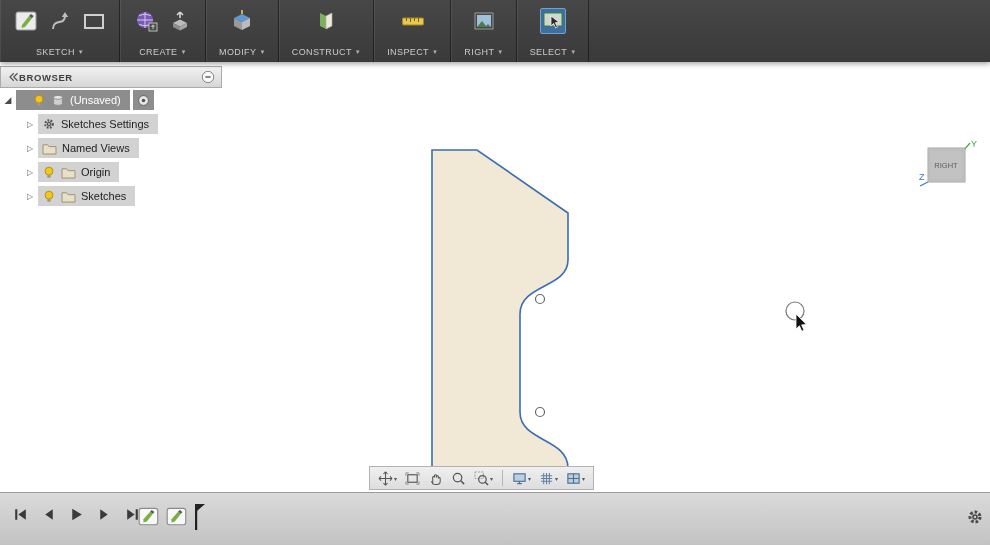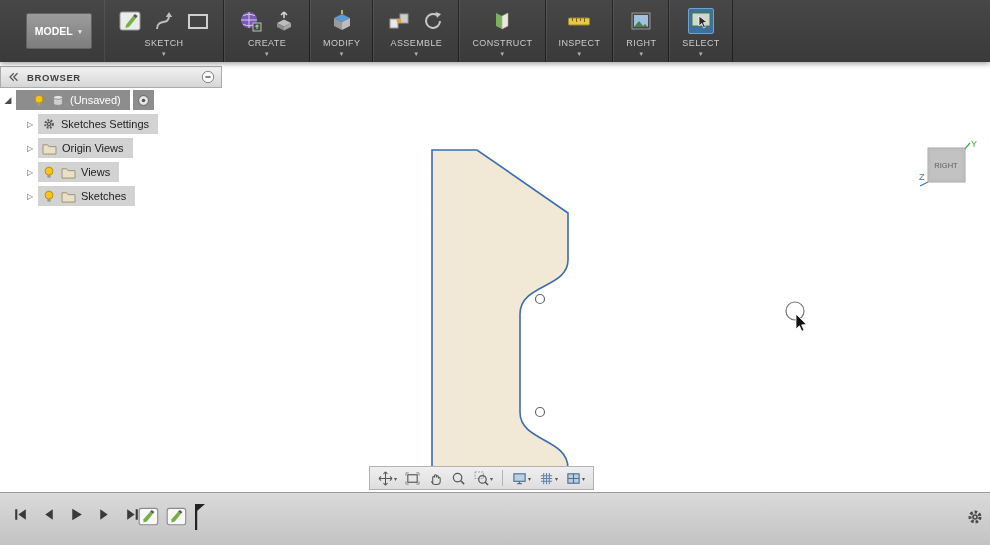--- a/index.html
+++ b/index.html
@@ -29,29 +29,29 @@
     border-left:1px solid rgba(255,255,255,0.08);
     border-right:1px solid rgba(0,0,0,0.45);
     flex:0 0 auto;
   }
   .ticons { display:flex; gap:8px; align-items:center; height:32px; }
   .tbtn { width:26px; height:26px; display:flex; align-items:center; justify-content:center; border-radius:2px; cursor:pointer; }
   .tbtn svg { display:block; }
   .tbtn.active { background:#3e6f9e; border:1px solid #6fa3cf; }
   .tlabel {
     color:#cbcbcb; font-size:9px; letter-spacing:0.4px;
-    display:flex; gap:3px; align-items:center; cursor:pointer; white-space:nowrap;flex-direction:column;
+    display:flex; gap:3px; align-items:center; cursor:pointer; white-space:nowrap;
   }
   .tlabel .caret { font-size:6px; color:#b0b0b0; }
 
   
   .browser { position:absolute; top:66px; left:0; width:222px; z-index:10; font-size:11px; }
   .browser-header {
     height:22px; background:linear-gradient(#f2f2f2,#d6d6d6);
-    border:1px solid #ababab; display:flex; align-items:center; gap:8px; padding:0 6px;
+    border:1px solid #ababab; display:flex; align-items:center; gap:0; padding:0 6px;
   }
   .browser-title { flex:1; color:#3f3f3f; font-size:9.5px; font-weight:bold; letter-spacing:0.6px; }
   .brow { height:24px; display:flex; align-items:center; }
   .expander { width:16px; text-align:center; color:#4a4a4a; font-size:9px; cursor:pointer; flex:0 0 auto; }
   .expander.child { margin-left:22px; color:#6a6a6a; font-size:8px; }
   .chip {
     display:inline-flex; align-items:center; gap:5px; height:20px;
     padding:0 9px 0 4px; background:rgba(206,206,206,0.92); color:#222;
     cursor:pointer;
   }
@@ -115,24 +115,20 @@
       </svg>
     </div>
 
     <svg style="position:absolute;left:780px;top:236px;" width="40" height="44">
       <circle cx="15" cy="13" r="9" fill="none" stroke="#777" stroke-width="1.2"></circle>
       <path d="M16 16 l0 15 3.4-3.2 2.4 5.4 2.2-1 -2.4-5.3 4.8-.4 Z" fill="#111" stroke="#fff" stroke-width="0.8"></path>
     </svg>
   </div>
 
   <div class="toolbar">
-    <div class="model-btn">
-      <span>MODEL</span>
-      <span class="caret">▼</span>
-    </div>
 
     <div class="tgroup">
       <div class="ticons">
         <div class="tbtn">
           <svg width="24" height="24" viewBox="0 0 24 24">
             <rect x="2" y="3" width="20" height="18" rx="2" fill="#ececec" stroke="#9a9a9a"></rect>
             <path d="M8 16 L15 7 l3 2.2 L11 18 l-3.6 1z" fill="#76b041"></path>
             <path d="M15 7 l3 2.2 1.6-2.1L17 5z" fill="#555"></path>
           </svg>
         </div>
@@ -189,41 +185,20 @@
             <path d="M12 5 V1" stroke="#f0c850" stroke-width="1.6"></path>
           </svg>
         </div>
       </div>
       <div class="tlabel">
         <span>MODIFY</span>
         <span class="caret">▼</span>
       </div>
     </div>
 
-    <div class="tgroup">
-      <div class="ticons">
-        <div class="tbtn">
-          <svg width="24" height="24" viewBox="0 0 24 24">
-            <rect x="3" y="10" width="8" height="9" fill="#e8e8e8" stroke="#999"></rect>
-            <rect x="13" y="5" width="8" height="9" fill="#cdcdcd" stroke="#999"></rect>
-            <circle cx="12" cy="12" r="2.4" fill="#e0a23c"></circle>
-          </svg>
-        </div>
-        <div class="tbtn">
-          <svg width="24" height="24" viewBox="0 0 24 24">
-            <path d="M19 12 a7 7 0 1 1 -3 -5.8" fill="none" stroke="#c8c8c8" stroke-width="2"></path>
-            <path d="M14.5 3 l5.5 2 -4 4z" fill="#c8c8c8"></path>
-          </svg>
-        </div>
-      </div>
-      <div class="tlabel">
-        <span>ASSEMBLE</span>
-        <span class="caret">▼</span>
-      </div>
-    </div>
 
     <div class="tgroup">
       <div class="ticons">
         <div class="tbtn">
           <svg width="24" height="24" viewBox="0 0 24 24">
             <path d="M6 4 l6 3 v13 l-6-3z" fill="#79b15c"></path>
             <path d="M12 7 l6-3 v13 l-6 3z" fill="#ece8de" stroke="#b2ac9a" stroke-width="0.6"></path>
           </svg>
         </div>
       </div>
@@ -325,35 +300,35 @@
         <span>Sketches Settings</span>
       </span>
     </div>
 
     <div class="brow">
       <span class="expander child">▷</span>
       <span class="chip">
         <svg class="icon16" width="15" height="13" viewBox="0 0 16 14">
           <path d="M1 3 h5 l1.5 2 H15 v8 H1z" fill="#e9e0c8" stroke="#9a8f70"></path>
         </svg>
-        <span>Origin Views</span>
+        <span>Named Views</span>
       </span>
     </div>
 
     <div class="brow">
       <span class="expander child">▷</span>
       <span class="chip">
         <svg class="icon16" width="14" height="14" viewBox="0 0 16 16">
           <circle cx="8" cy="7" r="4.5" fill="#f5c518" stroke="#b08a10"></circle>
           <rect x="6" y="11.5" width="4" height="3" rx="1" fill="#9a9a9a"></rect>
         </svg>
         <svg class="icon16" width="15" height="13" viewBox="0 0 16 14">
           <path d="M1 3 h5 l1.5 2 H15 v8 H1z" fill="#e9e0c8" stroke="#9a8f70"></path>
         </svg>
-        <span>Views</span>
+        <span>Origin</span>
       </span>
     </div>
 
     <div class="brow">
       <span class="expander child">▷</span>
       <span class="chip">
         <svg class="icon16" width="14" height="14" viewBox="0 0 16 16">
           <circle cx="8" cy="7" r="4.5" fill="#f5c518" stroke="#b08a10"></circle>
           <rect x="6" y="11.5" width="4" height="3" rx="1" fill="#9a9a9a"></rect>
         </svg>

